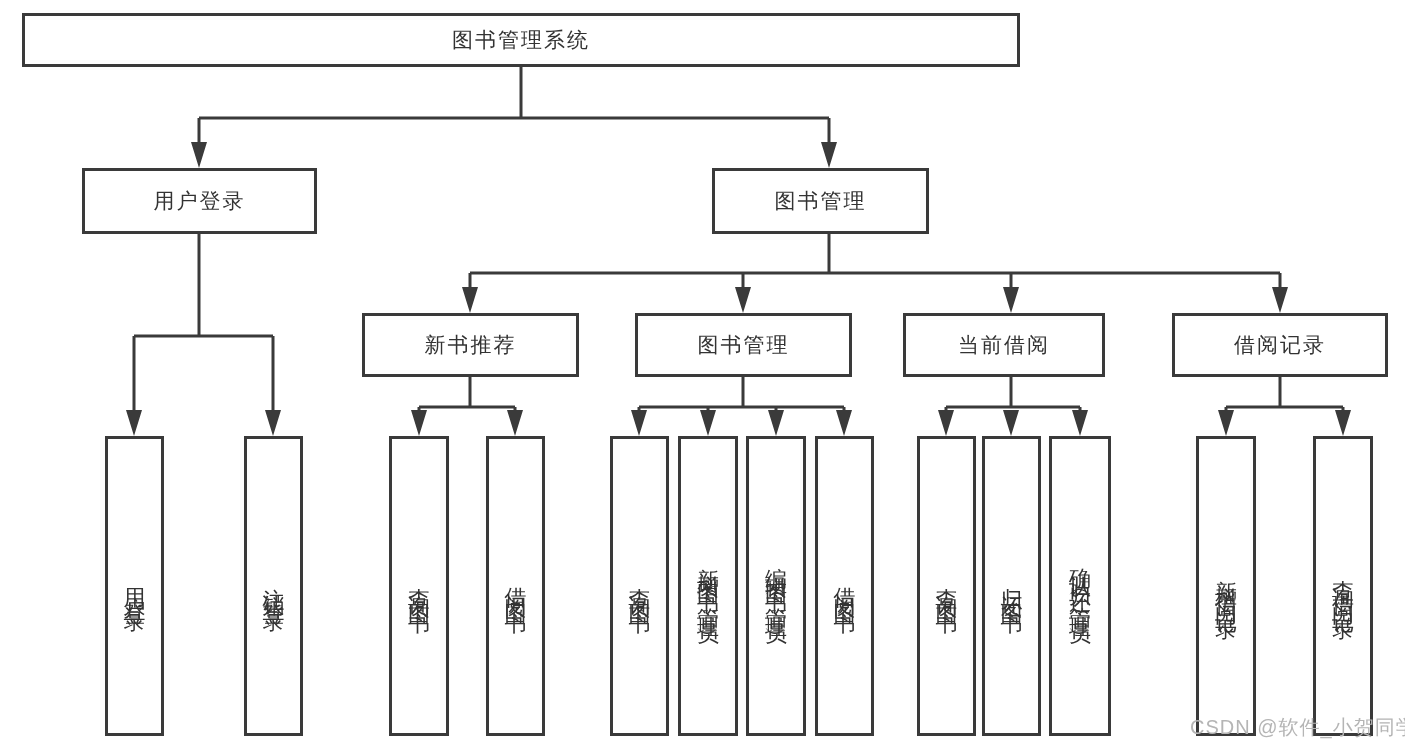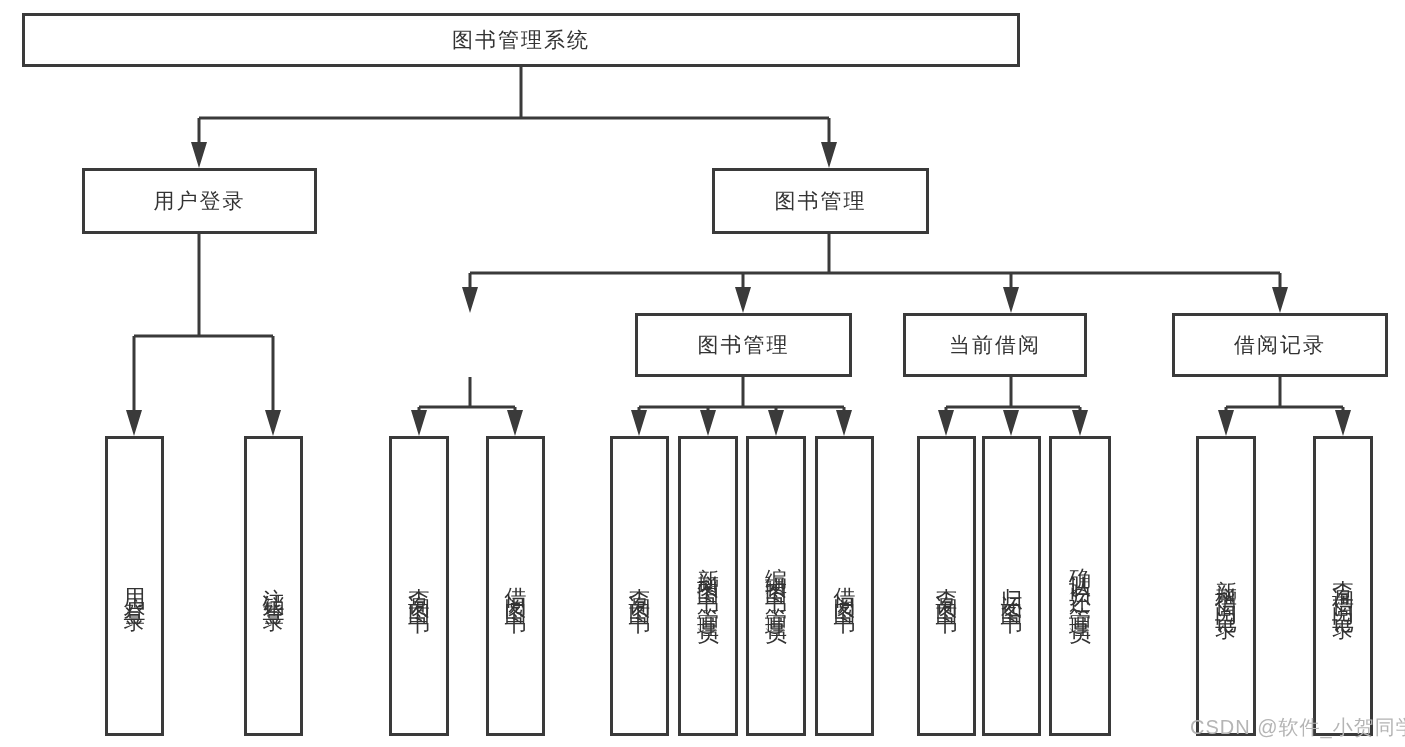--- a/index.html
+++ b/index.html
@@ -30,21 +30,21 @@
     text-orientation:mixed;
     letter-spacing:8px;
     line-height:1;
   }
   
   .n-root{left:22px;top:13px;width:998px;height:54px;}
   .n-user-login{left:82px;top:168px;width:235px;height:66px;}
   .n-book-mgmt{left:712px;top:168px;width:217px;height:66px;}
   .n-new-book{left:362px;top:313px;width:217px;height:64px;}
   .n-book-borrow{left:635px;top:313px;width:217px;height:64px;}
-  .n-current-borrow{left:903px;top:313px;width:184px;height:64px;}
+  .n-current-borrow{left:903px;top:313px;width:202px;height:64px;}
   .n-borrow-records{left:1172px;top:313px;width:216px;height:64px;}
   .n-leaf-login{left:105px;top:436px;width:59px;height:300px;}
   .n-leaf-logout{left:244px;top:436px;width:59px;height:300px;}
   .n-leaf-nb-query{left:389px;top:436px;width:60px;height:300px;}
   .n-leaf-nb-borrow{left:486px;top:436px;width:59px;height:300px;}
   .n-leaf-bb-query{left:610px;top:436px;width:59px;height:300px;}
   .n-leaf-bb-add{left:678px;top:436px;width:60px;height:300px;}
   .n-leaf-bb-edit{left:746px;top:436px;width:60px;height:300px;}
   .n-leaf-bb-borrow{left:815px;top:436px;width:59px;height:300px;}
   .n-leaf-cb-query{left:917px;top:436px;width:59px;height:300px;}
@@ -102,20 +102,21 @@
       M946 436 l-8 -26 h16 Z  M1011 436 l-8 -26 h16 Z  M1080 436 l-8 -26 h16 Z
       M1226 436 l-8 -26 h16 Z M1343 436 l-8 -26 h16 Z
     "></path>
   </svg>
 
   <div class="node h n-root">图书管理系统</div>
 
   <div class="node h n-user-login">用户登录</div>
   <div class="node h n-book-mgmt">图书管理</div>
 
+  <div class="node h n-new-book">新书推荐</div>
   <div class="node h n-book-borrow">图书管理</div>
   <div class="node h n-current-borrow">当前借阅</div>
   <div class="node h n-borrow-records">借阅记录</div>
 
   <div class="node v n-leaf-login">用户登录</div>
   <div class="node v n-leaf-logout">注销登录</div>
 
   <div class="node v n-leaf-nb-query">查询图书</div>
   <div class="node v n-leaf-nb-borrow">借阅图书</div>
 

